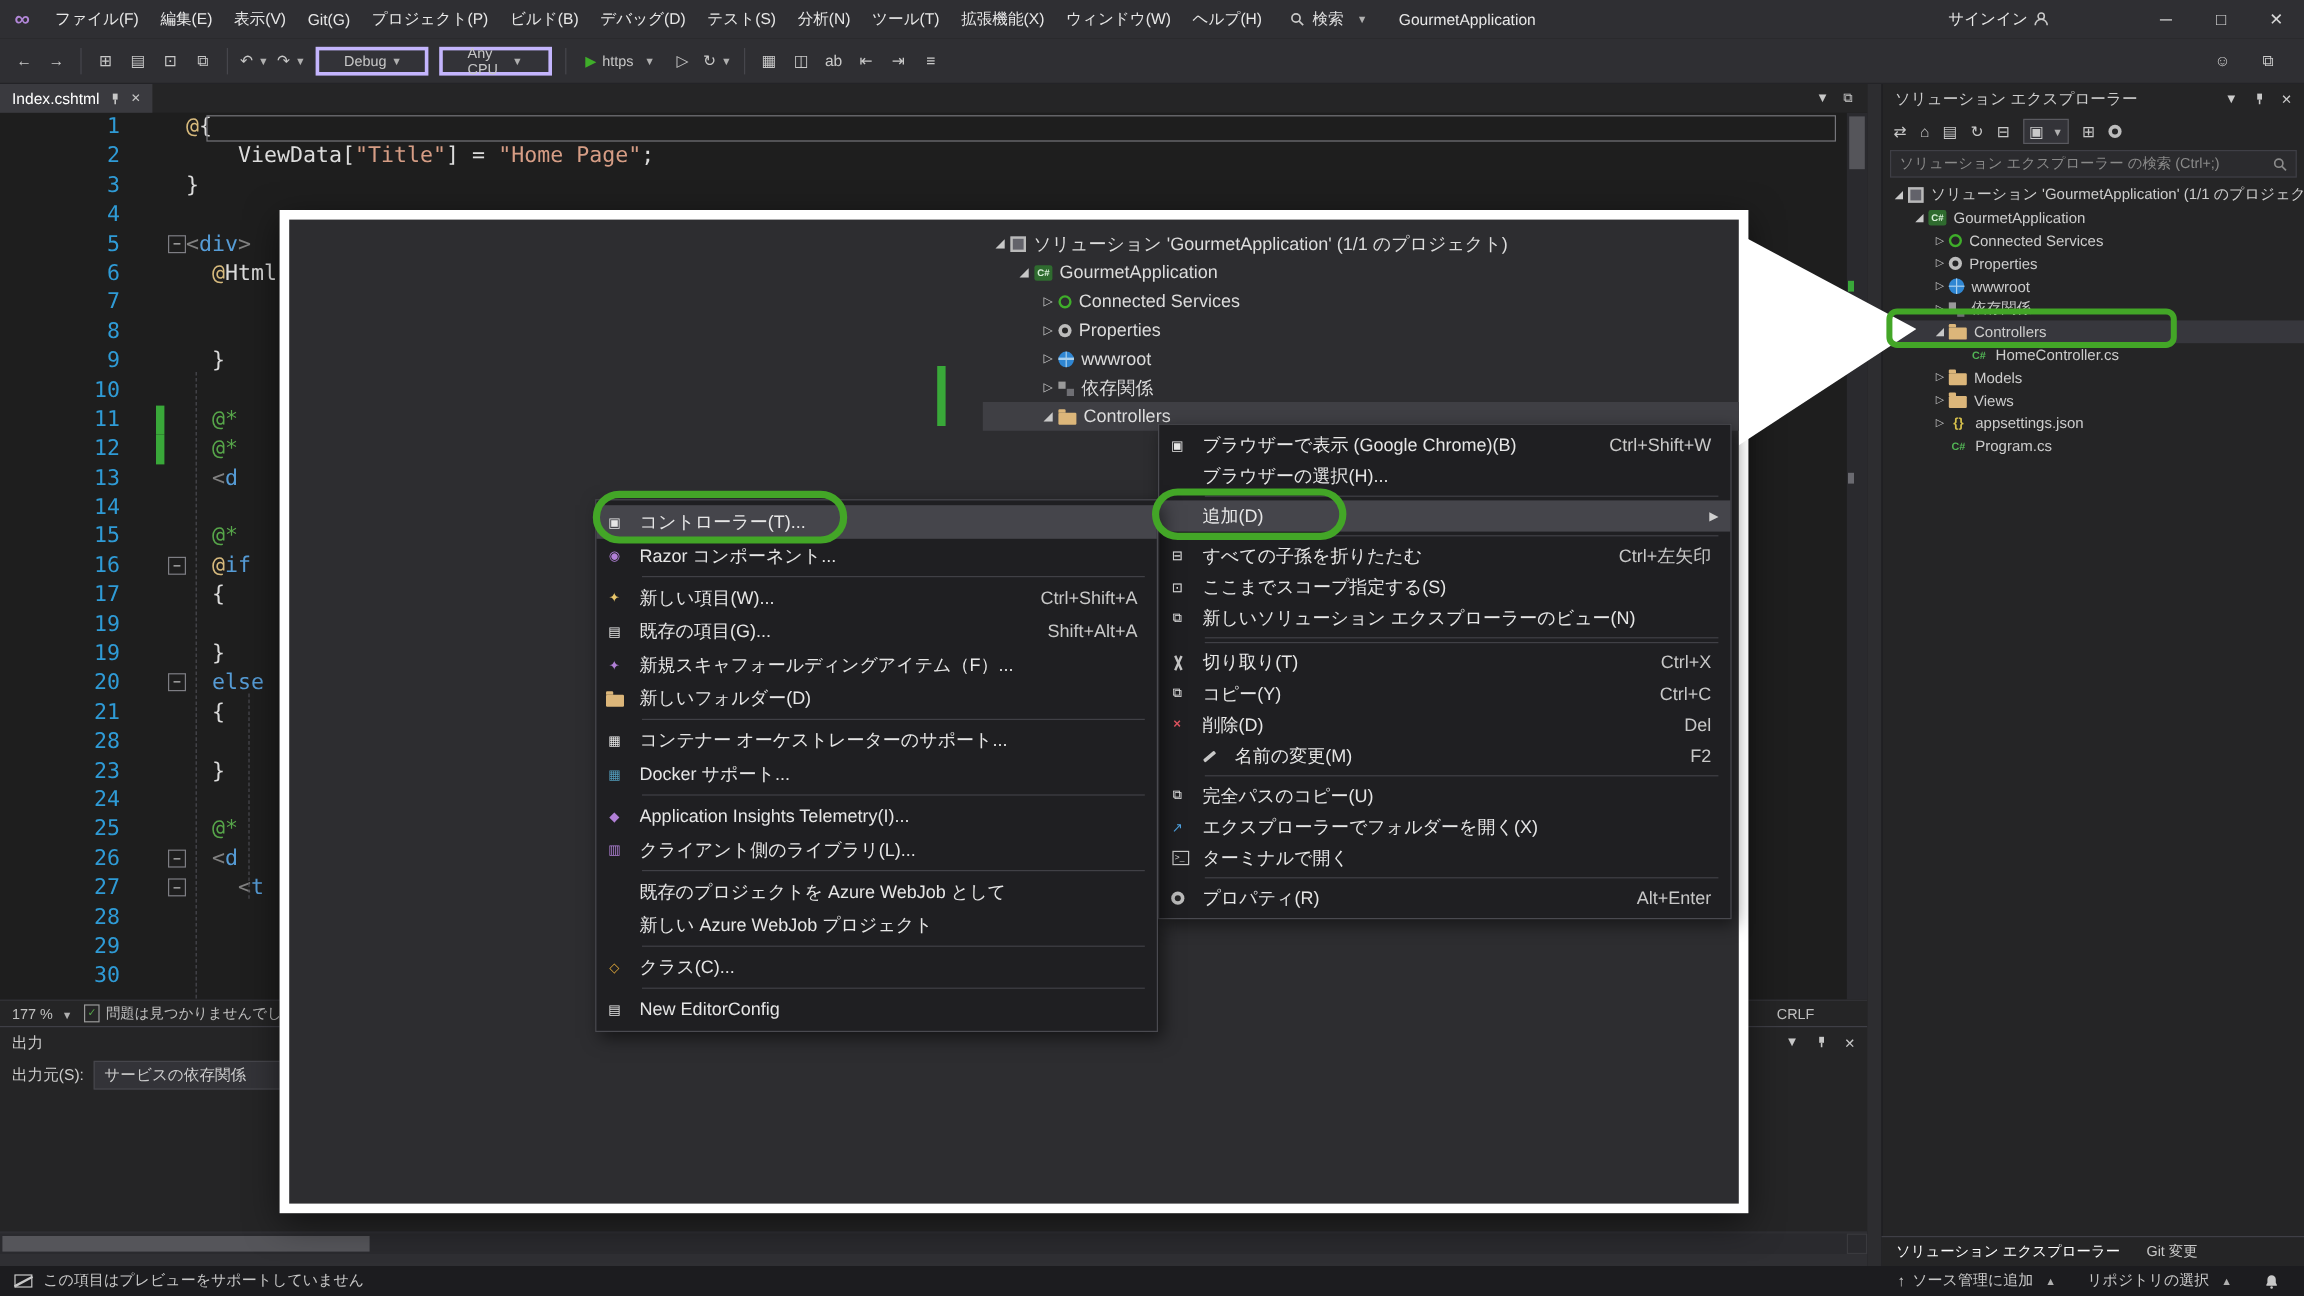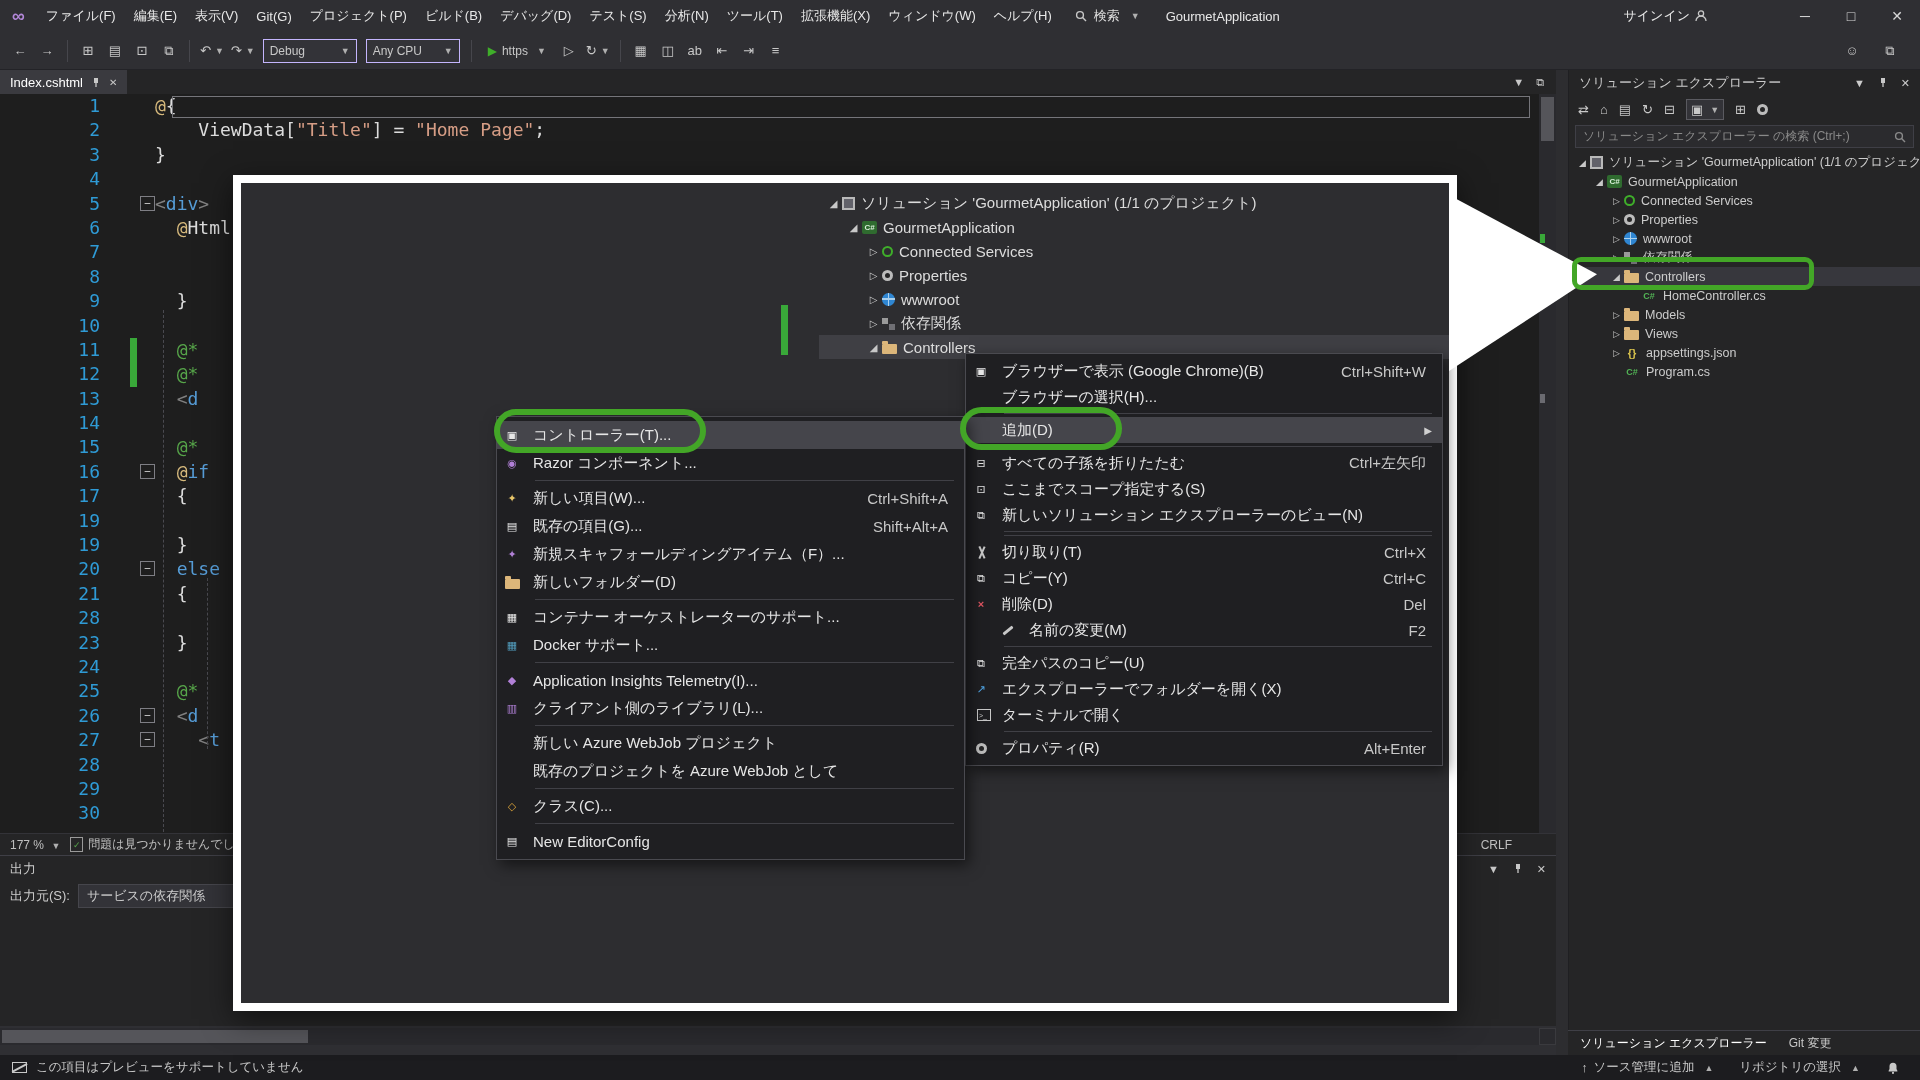--- a/index.html
+++ b/index.html
@@ -21,21 +21,21 @@
   #winbtns{display:flex;margin-left:70px;}
   .caret{font-size:9px;color:#b0b0b0;margin-left:4px;}
 
   
   #toolbar{position:absolute;left:0;top:32px;width:1920px;height:38px;background:#2f2f33;
     border-bottom:1px solid #232327;display:flex;align-items:center;gap:3px;padding-left:8px;
     font-size:12px;color:#c8c8c8;z-index:6;}
   .tbi{min-width:24px;height:24px;display:flex;align-items:center;justify-content:center;font-size:13px;padding:0 2px;}
   .tsep{width:1px;height:22px;background:#46464c;margin:0 5px;}
   .tdrop{display:flex;align-items:center;justify-content:space-between;width:94px;height:24px;
-    background:#333338;border:1px solid #c4b5fd;padding:0 6px;margin:0 3px;}
+    background:#333338;border:3px solid #c4b5fd;padding:0 21px;margin:0 3px;}
   #run-btn{display:flex;align-items:center;gap:5px;padding:0 8px;height:24px;}
   #run-btn .play{color:#3fae2a;font-size:12px;}
   #toolbar-right{margin-left:auto;display:flex;gap:14px;margin-right:18px;font-size:13px;}
 
   
   #tabstrip{position:absolute;left:0;top:70px;width:1556px;height:24px;background:#252526;
     display:flex;align-items:flex-end;z-index:4;}
   .tab{height:24px;background:#3a3a3f;color:#fff;display:flex;align-items:center;gap:8px;
     padding:0 10px;font-size:13px;}
   .tab .ticon{font-size:10px;color:#c8c8c8;}
@@ -668,25 +668,25 @@
         </div>
         <div class="mrow" style="height: 28px;">
           <span class="mic">
             <span class="ic" style="color: rgb(177, 128, 215);">▥</span>
           </span>
           <span class="mlabel">クライアント側のライブラリ(L)...</span>
         </div>
         <div class="msep"></div>
         <div class="mrow" style="height: 28px;">
           <span class="mic"></span>
+          <span class="mlabel">既存のプロジェクトを Azure WebJob として</span>
+        </div>
+        <div class="mrow" style="height: 28px;">
+          <span class="mic"></span>
           <span class="mlabel">新しい Azure WebJob プロジェクト</span>
-        </div>
-        <div class="mrow" style="height: 28px;">
-          <span class="mic"></span>
-          <span class="mlabel">既存のプロジェクトを Azure WebJob として</span>
         </div>
         <div class="msep"></div>
         <div class="mrow" style="height: 28px;">
           <span class="mic">
             <span class="ic" style="color: rgb(216, 162, 58);">◇</span>
           </span>
           <span class="mlabel">クラス(C)...</span>
         </div>
         <div class="msep"></div>
         <div class="mrow" style="height: 28px;">

